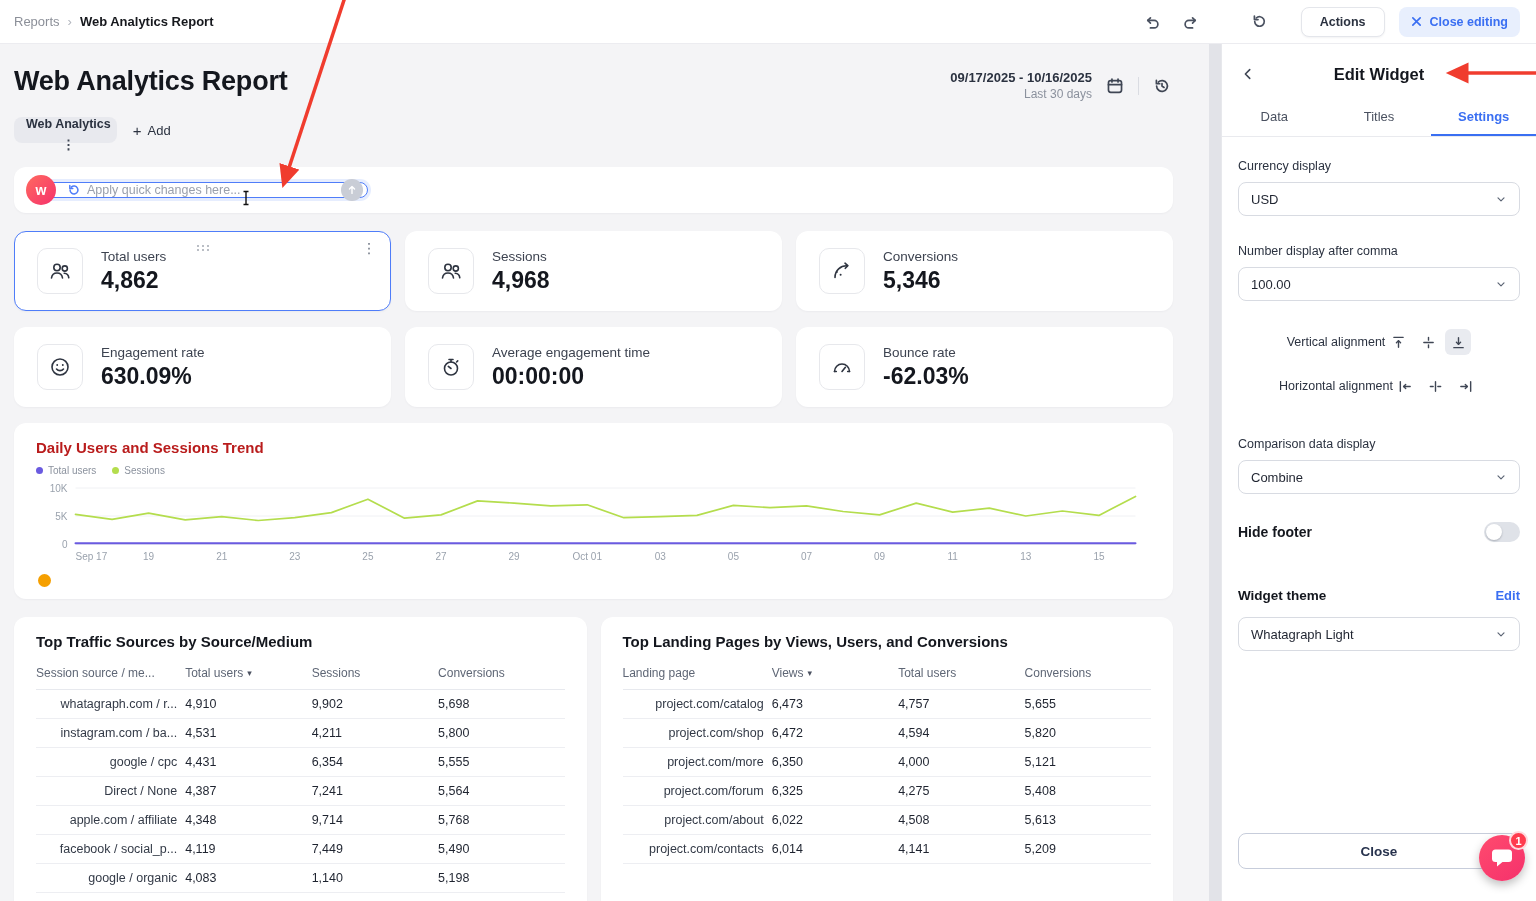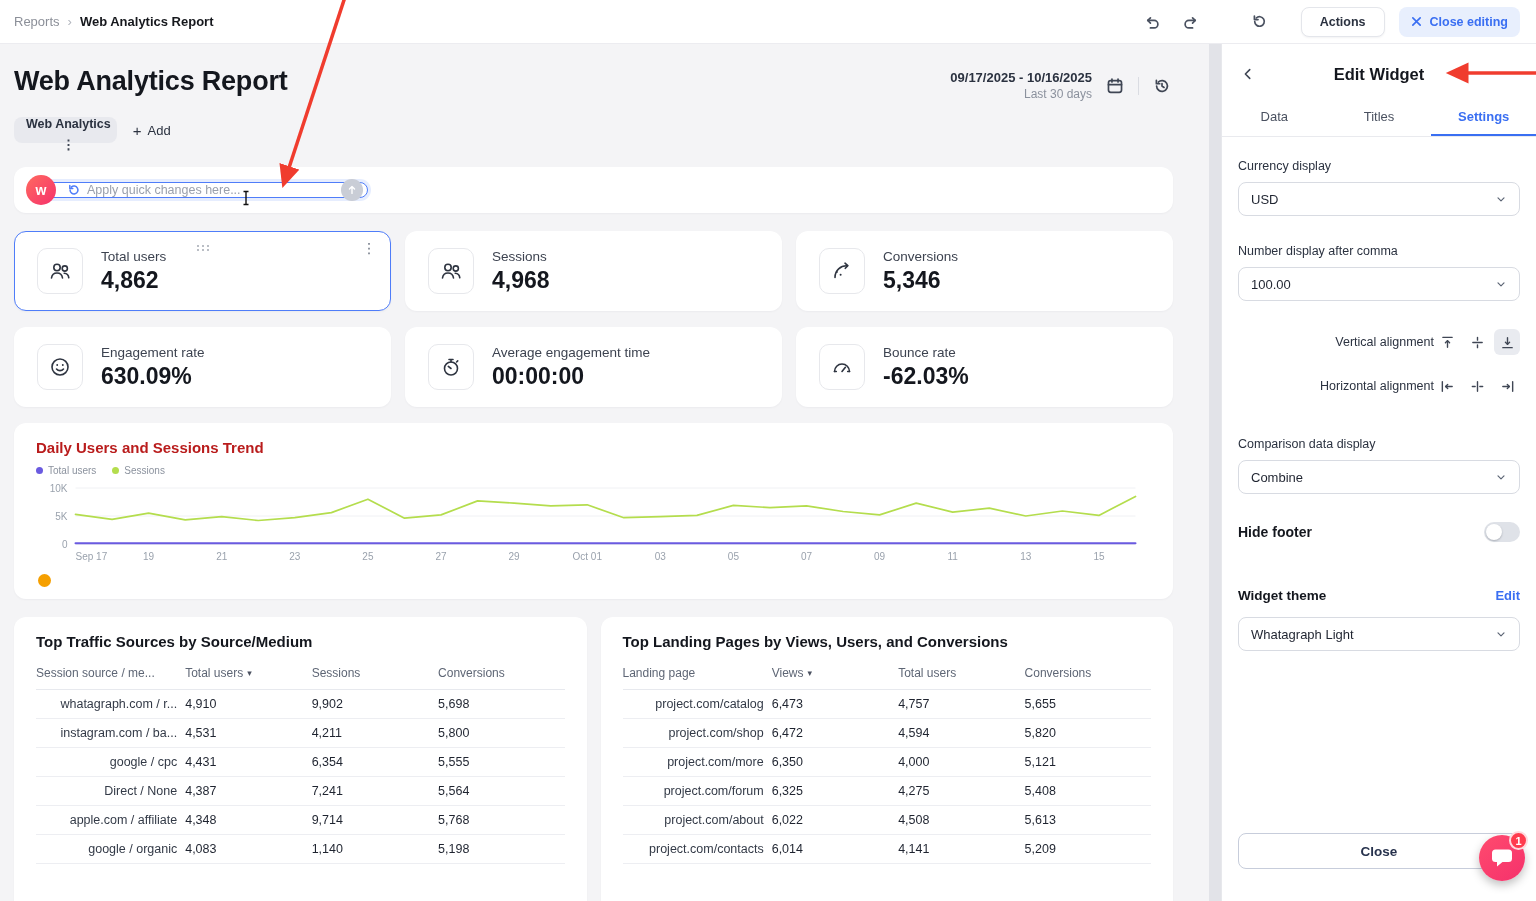--- a/index.html
+++ b/index.html
@@ -103,21 +103,21 @@
   .panel-title { font-size:16.5px; font-weight:700; color:#14171e; }
   .panel-tabs { display:flex; border-bottom:1px solid #e9eaee; margin-top:2px; }
   .ptab { flex:1; text-align:center; padding:11px 0 12px; font-size:13px; color:#4a5160; cursor:pointer; }
   .ptab.active { color:#3a6ff2; font-weight:700; box-shadow:inset 0 -2px 0 #3a6ff2; }
   .panel-body { padding:22px 16px 0; }
   .f-label { display:block; font-size:12.5px; color:#2b3240; margin-bottom:9px; }
   .select { height:34px; border:1px solid #d8dbe2; border-radius:8px; background:#fff;
     display:flex; align-items:center; justify-content:space-between; padding:0 12px; font-size:13px; color:#1f2430; cursor:pointer; }
   .select svg { stroke:#5c6575; fill:none; stroke-width:1.6; stroke-linecap:round; stroke-linejoin:round; }
   .field { margin-bottom:28px; }
-  .align-row { display:flex; justify-content:flex-end; align-items:center; margin-bottom:18px; }
+  .align-row { display:flex; justify-content:center; align-items:center; margin-bottom:18px; }
   .align-row .f-label { margin-bottom:0; }
   .align-group { display:flex; gap:4px; }
   .align-btn { width:26px; height:26px; border-radius:6px; display:grid; place-items:center; cursor:pointer; }
   .align-btn.selected { background:#e9ebf0; }
   .align-btn svg { stroke:#3f4654; fill:none; stroke-width:1.5; stroke-linecap:round; stroke-linejoin:round; }
   .spacer-lg { height:20px; }
   .hide-footer-row { display:flex; justify-content:space-between; align-items:center; margin-top:18px; }
   .hf-label { font-size:14px; font-weight:700; color:#14171e; }
   .toggle { width:36px; height:20px; border-radius:10px; background:#dfe2e8; position:relative; cursor:pointer; flex:none; }
   .toggle .knob { position:absolute; top:2px; left:2px; width:16px; height:16px; border-radius:50%; background:#fff;
@@ -430,20 +430,26 @@
               <div class="tcell">7,241</div>
               <div class="tcell">5,564</div>
             </div>
             <div class="trow">
               <div class="tcell tcell-first">apple.com / affiliate</div>
               <div class="tcell">4,348</div>
               <div class="tcell">9,714</div>
               <div class="tcell">5,768</div>
             </div>
             <div class="trow">
+              <div class="tcell tcell-first">facebook / social_p...</div>
+              <div class="tcell">4,119</div>
+              <div class="tcell">7,449</div>
+              <div class="tcell">5,490</div>
+            </div>
+            <div class="trow">
               <div class="tcell tcell-first">google / organic</div>
               <div class="tcell">4,083</div>
               <div class="tcell">1,140</div>
               <div class="tcell">5,198</div>
             </div>
           </div>
       </div>
 
       <div class="card table-card">
         <div class="table-title">Top Landing Pages by Views, Users, and Conversions</div>

